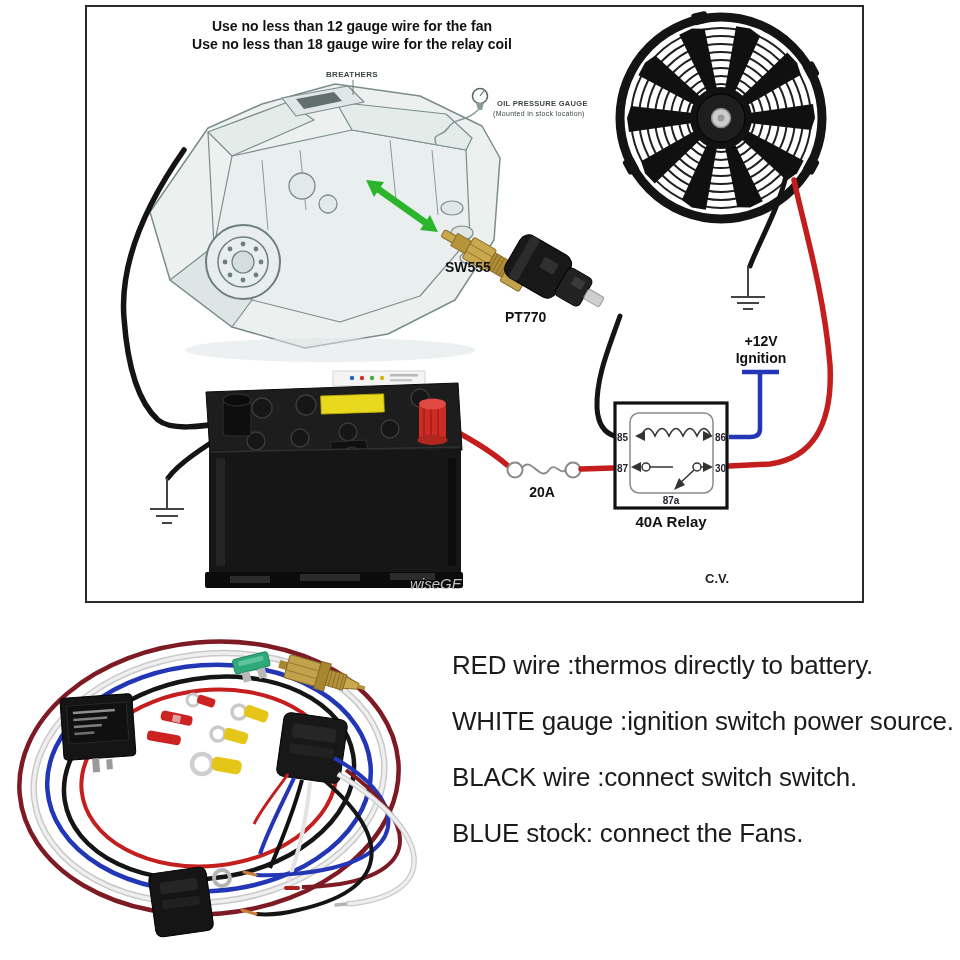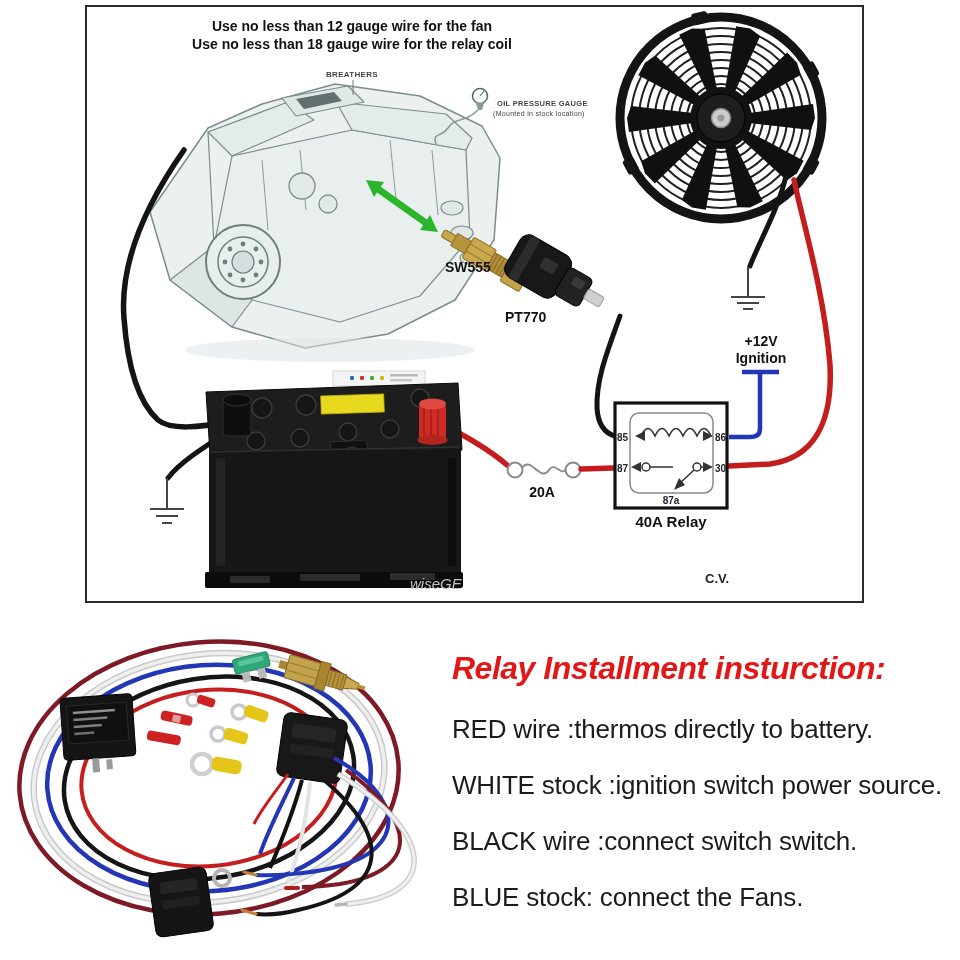--- a/index.html
+++ b/index.html
@@ -326,20 +326,19 @@
   <circle cx="220" cy="260" r="8" fill="none" stroke="#b5b5b5" stroke-width="4"></circle>
   <g stroke-linecap="round">
     <line x1="254" y1="257" x2="242" y2="254" stroke="#c77d3a" stroke-width="3"></line>
     <line x1="254" y1="296" x2="240" y2="292" stroke="#c77d3a" stroke-width="3"></line>
     <line x1="284" y1="270" x2="296" y2="270" stroke="#b02020" stroke-width="4"></line>
     <line x1="344" y1="286" x2="334" y2="287" stroke="#b5b5b5" stroke-width="3.5"></line>
   </g>
 </svg>
 
 <div id="instructions">
-  <p class="title">Relay Installment insturction:</p>
   <p class="line">RED wire :thermos directly to battery.</p>
-  <p class="line">WHITE stock :ignition switch power source.</p>
+  <p class="line">WHITE gauge :ignition switch power source.</p>
   <p class="line">BLACK wire :connect switch switch.</p>
   <p class="line">BLUE stock: connect the Fans.</p>
 </div>
 
 </div>
 
 </body></html>

